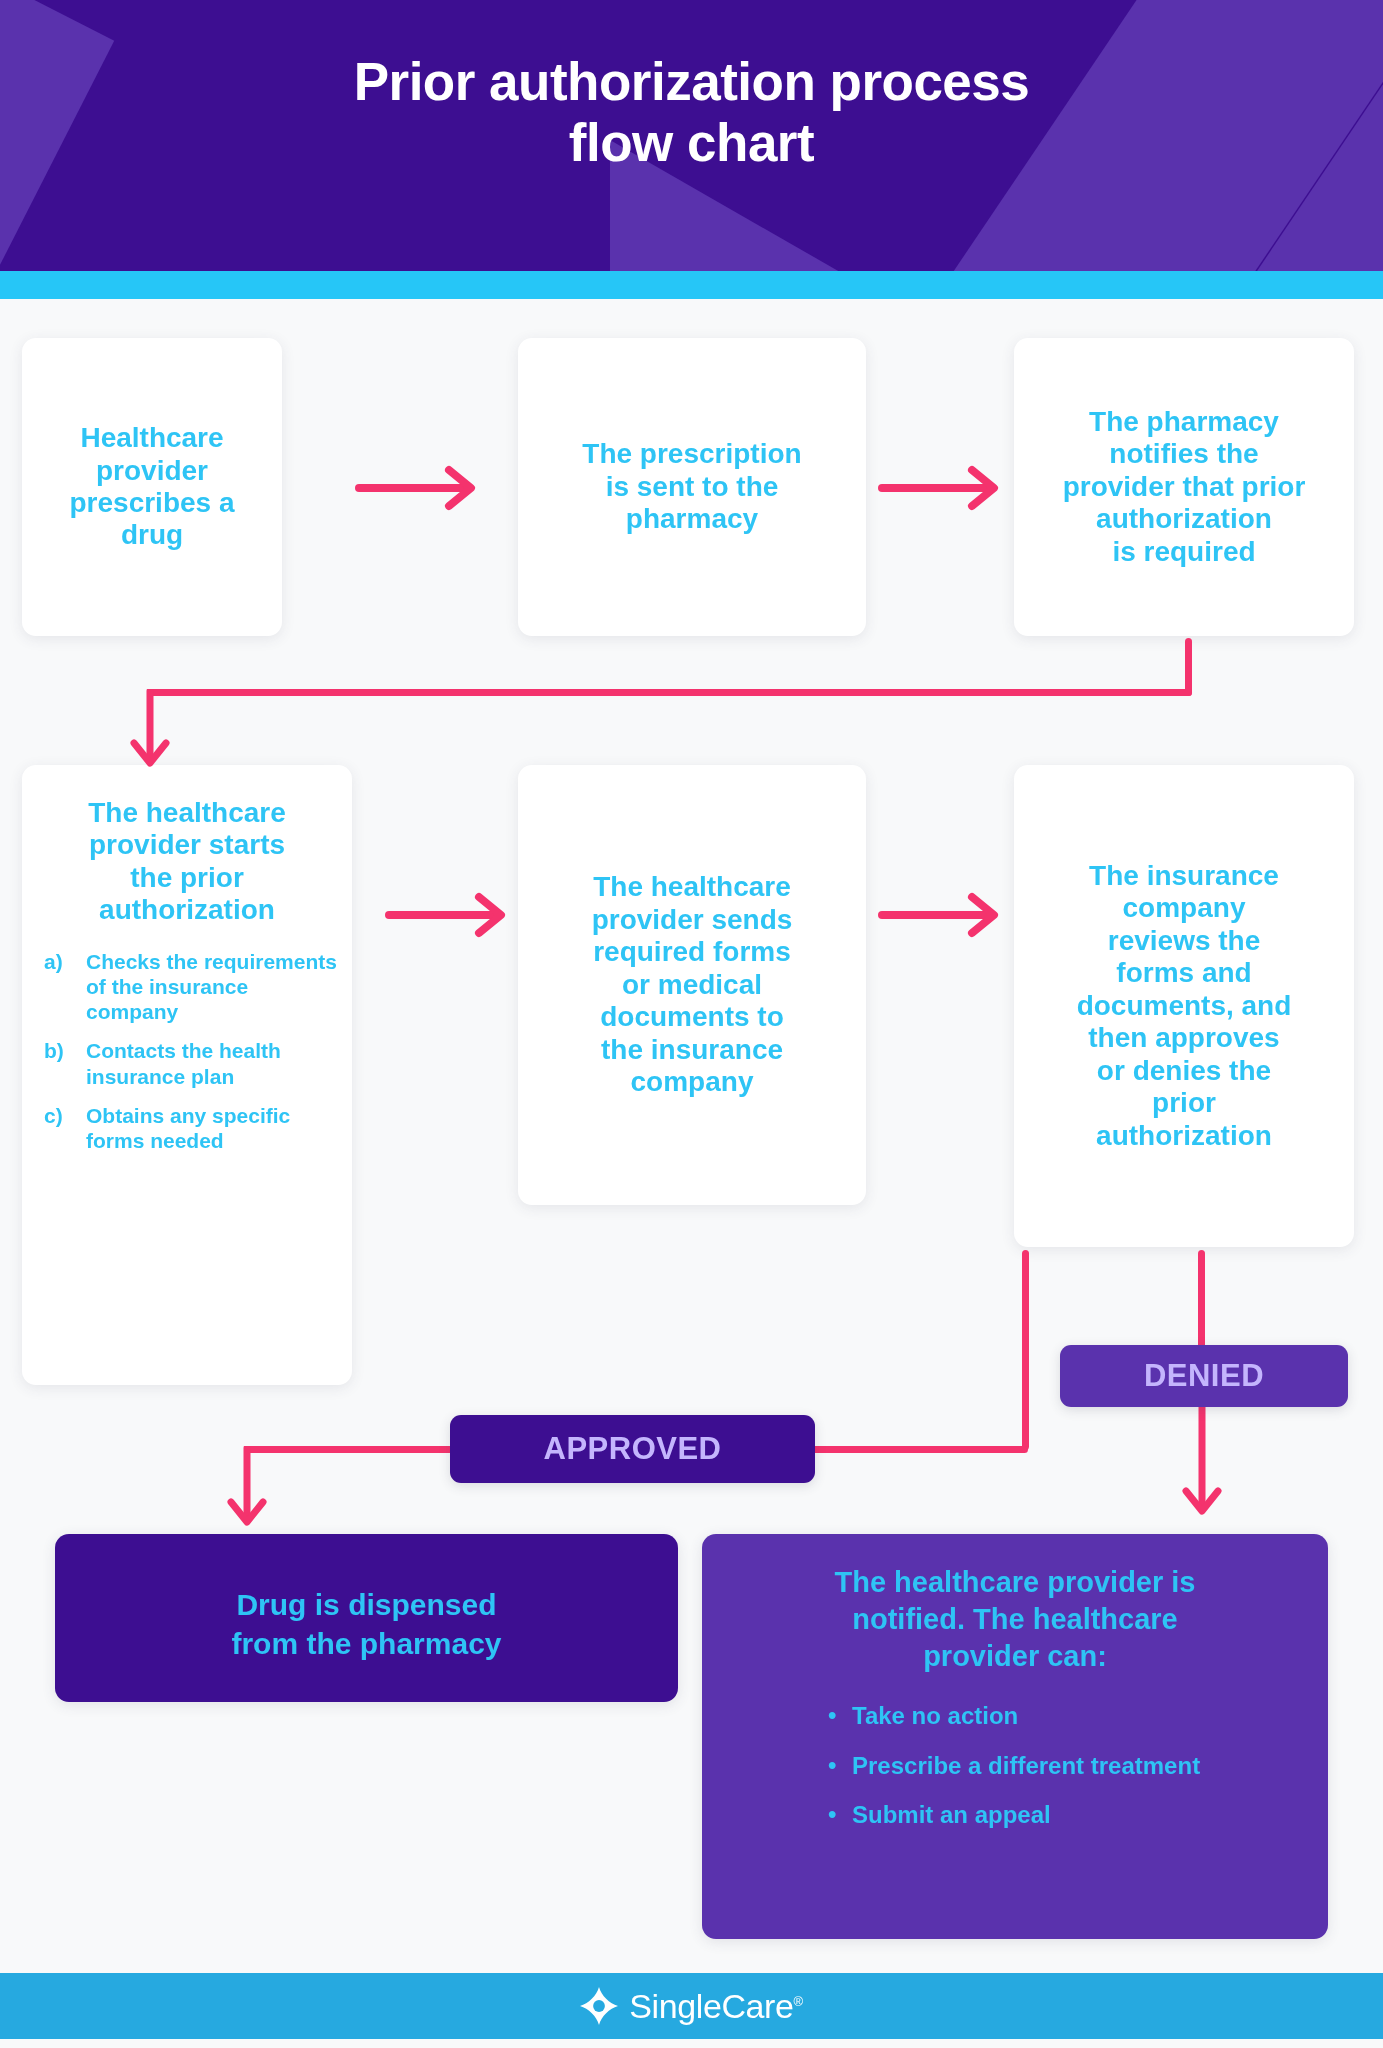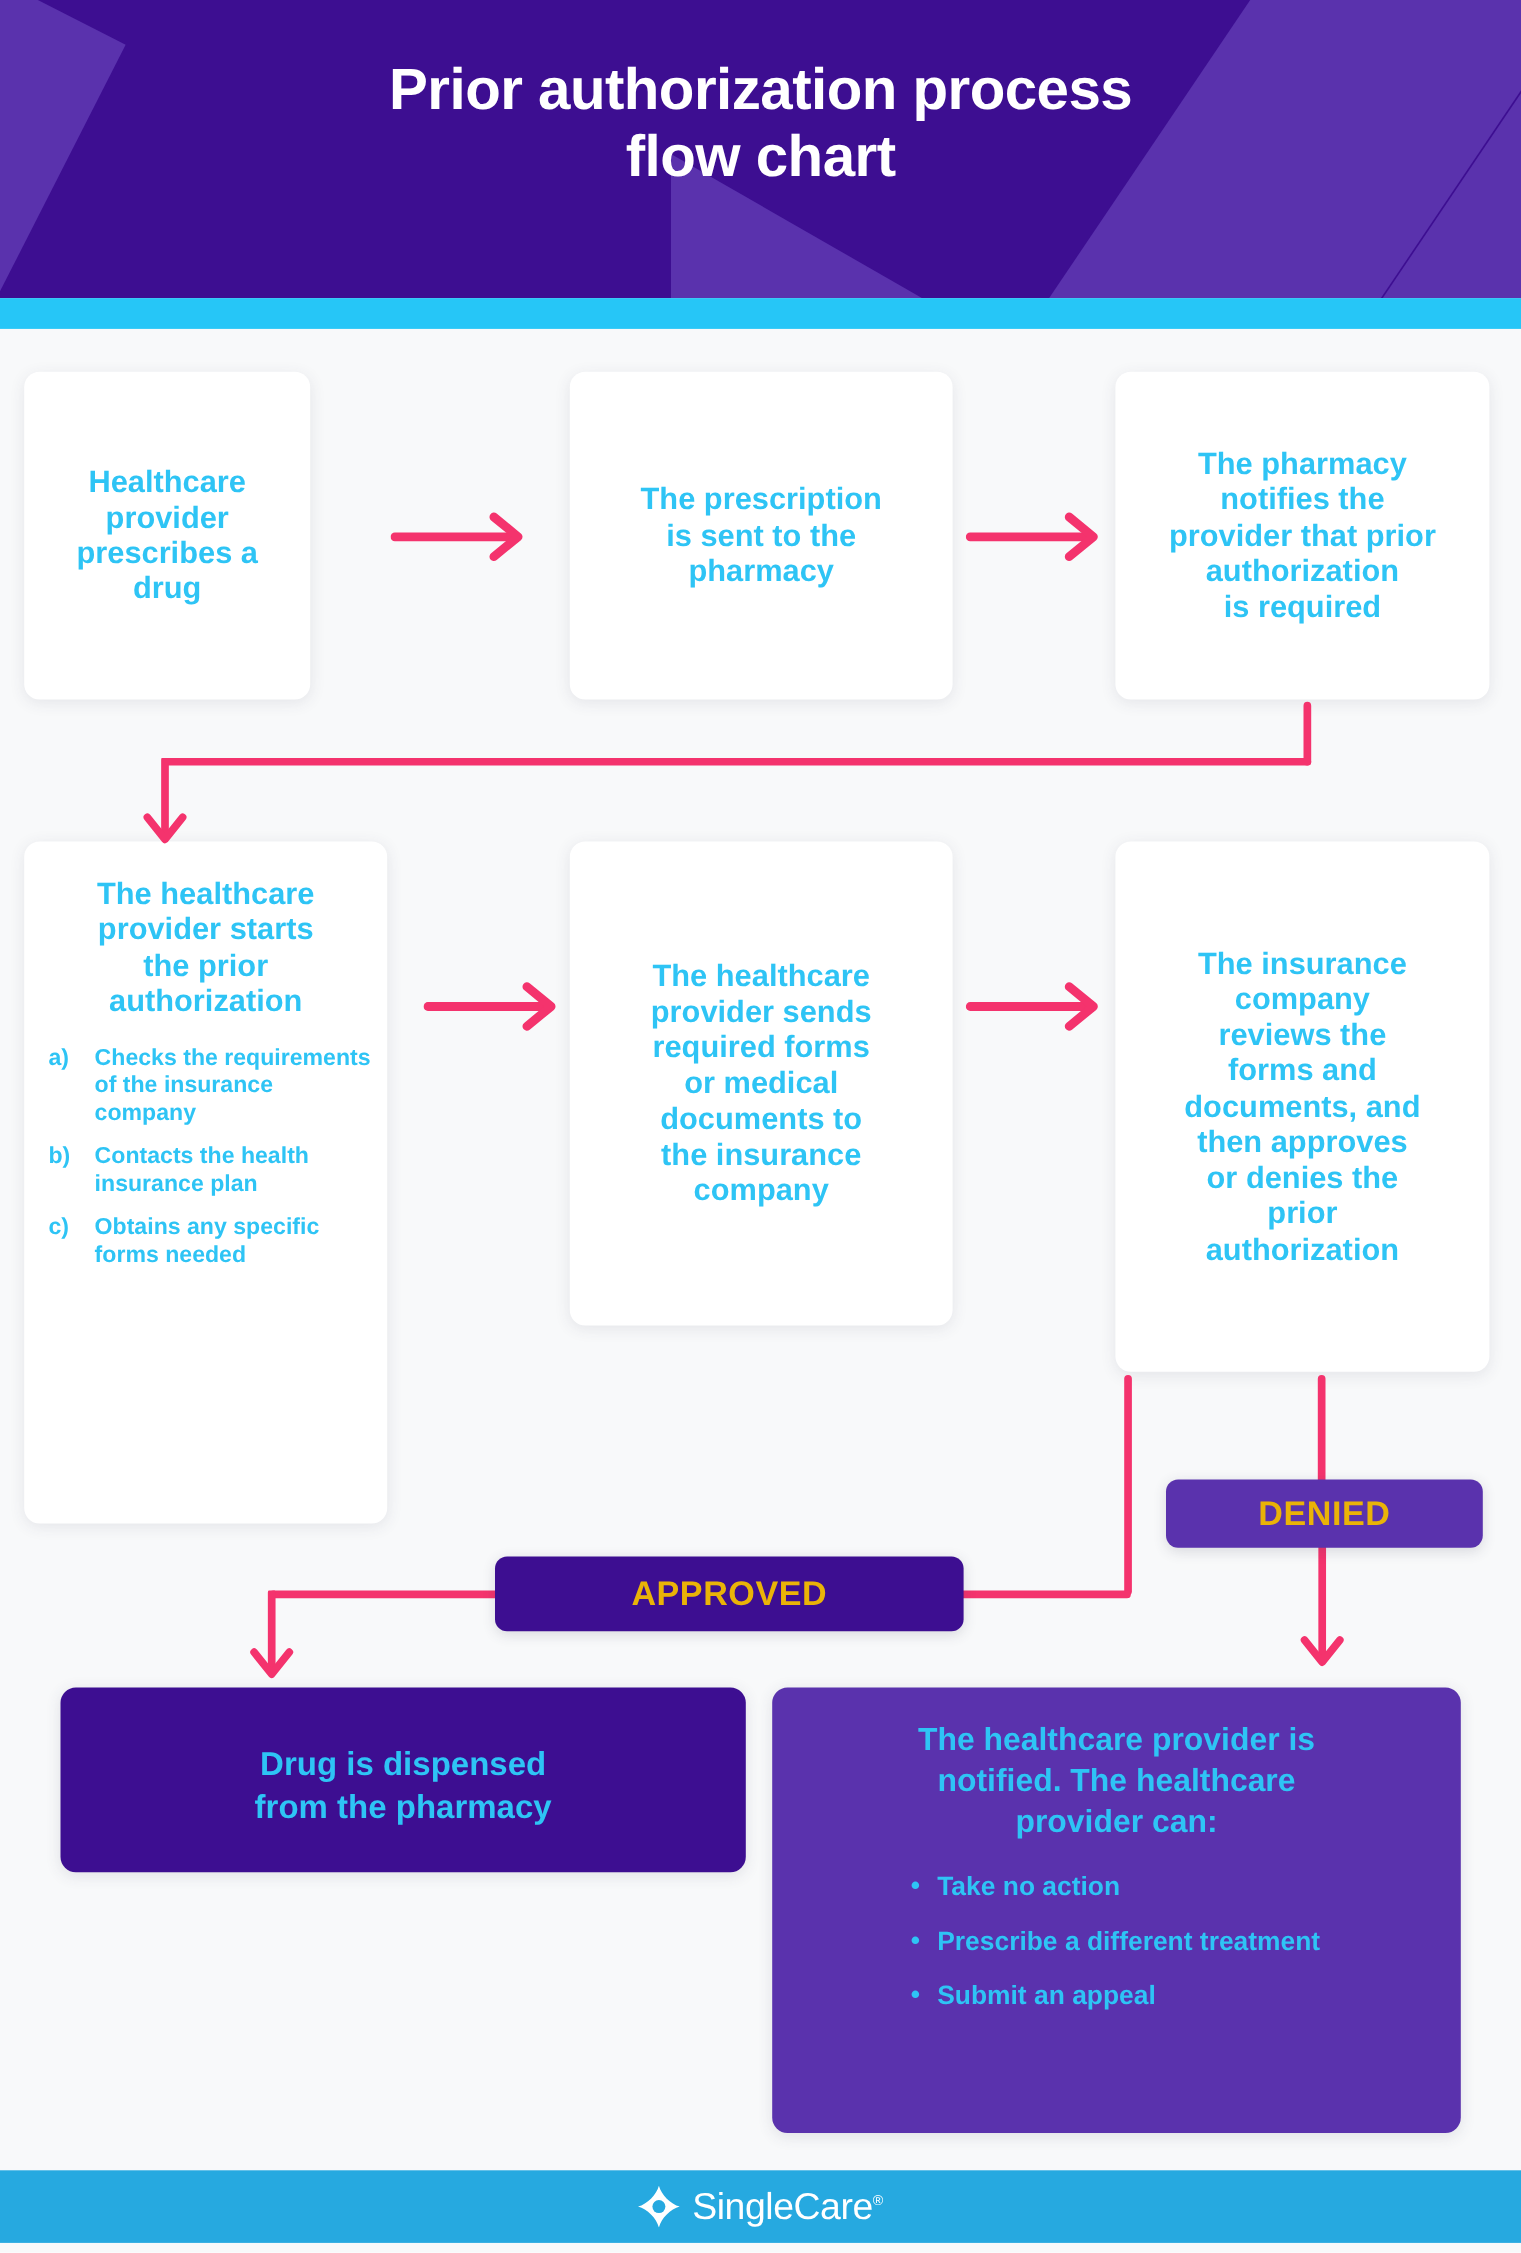--- a/index.html
+++ b/index.html
@@ -135,30 +135,30 @@
   }
   .sublist .li-text { flex: 1 1 auto; }
 
   
   .pill {
     position: absolute;
     border-radius: 11px;
     display: flex;
     align-items: center;
     justify-content: center;
-    color: #eab308;
+    color: #c4b5fd;
     font-size: 31px;
     font-weight: bold;
     letter-spacing: 0.5px;
     box-shadow: 0 3px 12px rgba(60,60,90,0.16);
     z-index: 6;
   }
   #pill-approved {
     left: 450px; top: 1415px;
-    width: 426px; height: 68px;
+    width: 365px; height: 68px;
     background: #3d0e91;
     text-align: center;
   }
   #pill-denied {
     left: 1060px; top: 1345px;
     width: 288px; height: 62px;
     background: #5a32ad;
   }
 
   

